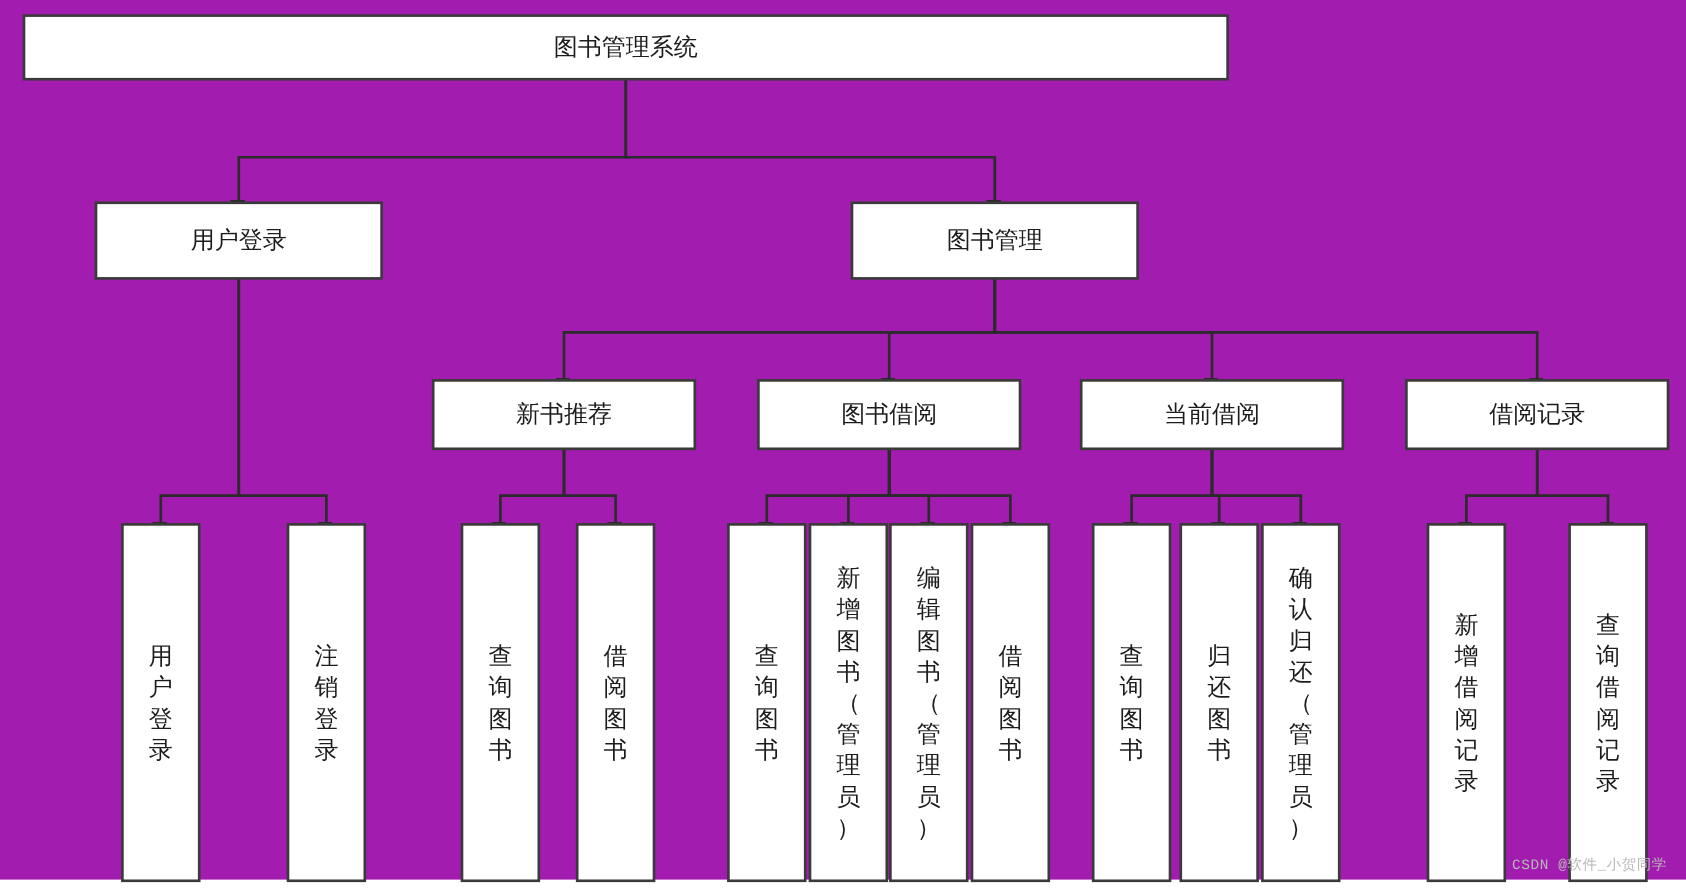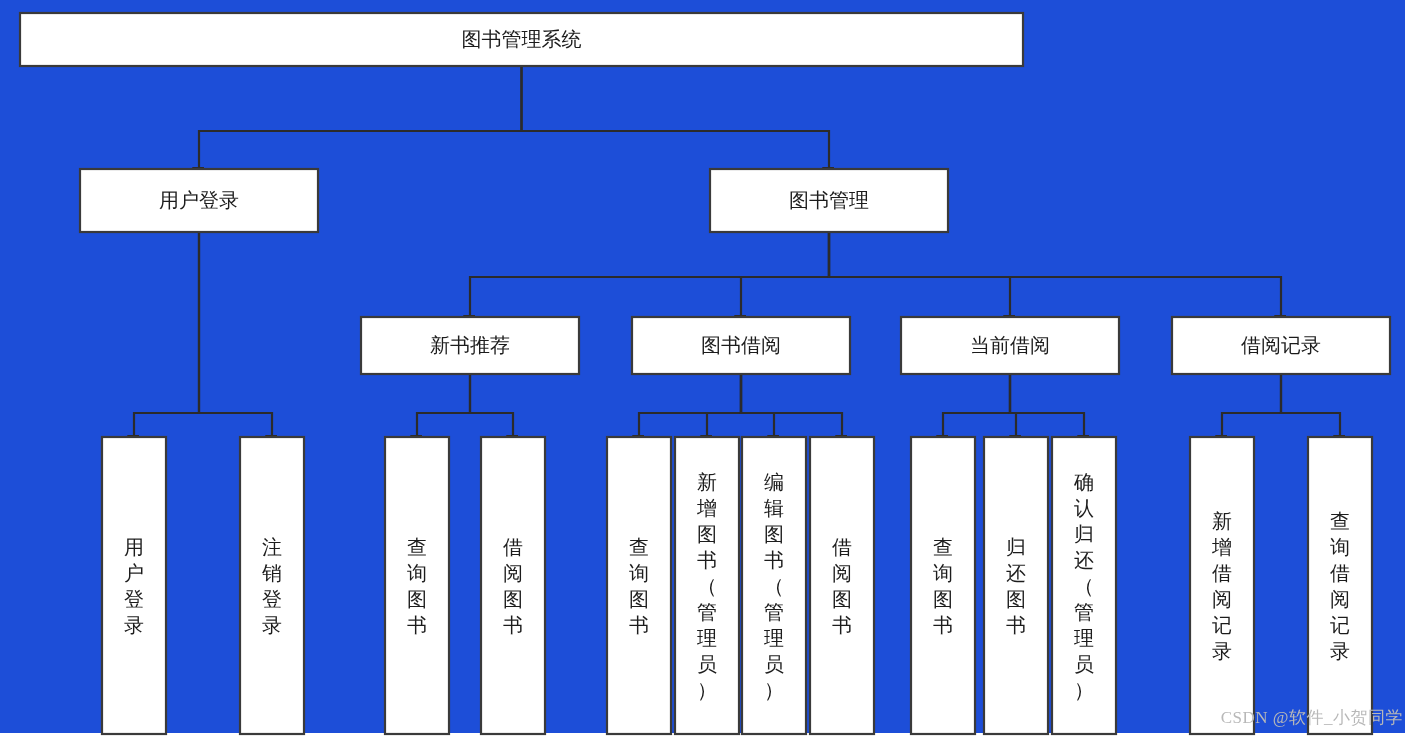--- a/index.html
+++ b/index.html
@@ -10,21 +10,21 @@
   body {
     width: 1405px;
     height: 747px;
     font-family: "Liberation Sans", "DejaVu Sans", sans-serif;
     overflow: hidden;
   }
   #diagram-root {
     position: relative;
     width: 1405px;
     height: 733px;
-    background: #1d4ed8;
+    background: #a21caf;
     text-align: center;
   }
   svg#flowchart {
     position: absolute;
     left: 0;
     top: 0;
     width: 1405px;
     height: 747px;
   }
   .node-rect {
@@ -43,24 +43,24 @@
     stroke: #2b2b2b;
     stroke-width: 2.2;
     fill: none;
     stroke-linecap: butt;
   }
   .arrowhead {
     fill: #2b2b2b;
   }
   .watermark {
     position: absolute;
-    right: 2px;
+    right: 16px;
     bottom: 4px;
-    font-family: Liberation Serif, serif;
-    font-size: 17px;
+    font-family: Liberation Mono, monospace;
+    font-size: 12px;
     color: #b8b8b8;
     letter-spacing: 0.5px;
     white-space: nowrap;
     user-select: none;
   }
 </style>
 </head>
 <body>
 
 <div id="diagram-root">

